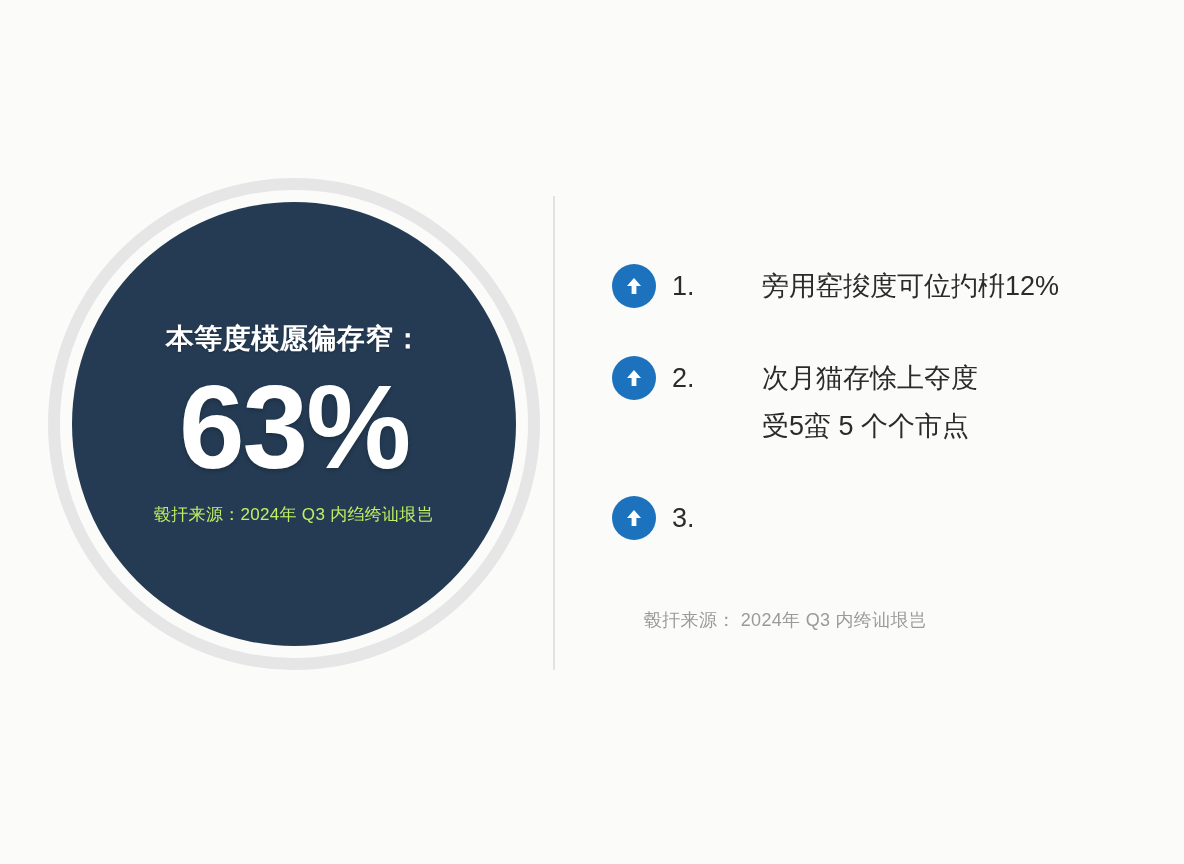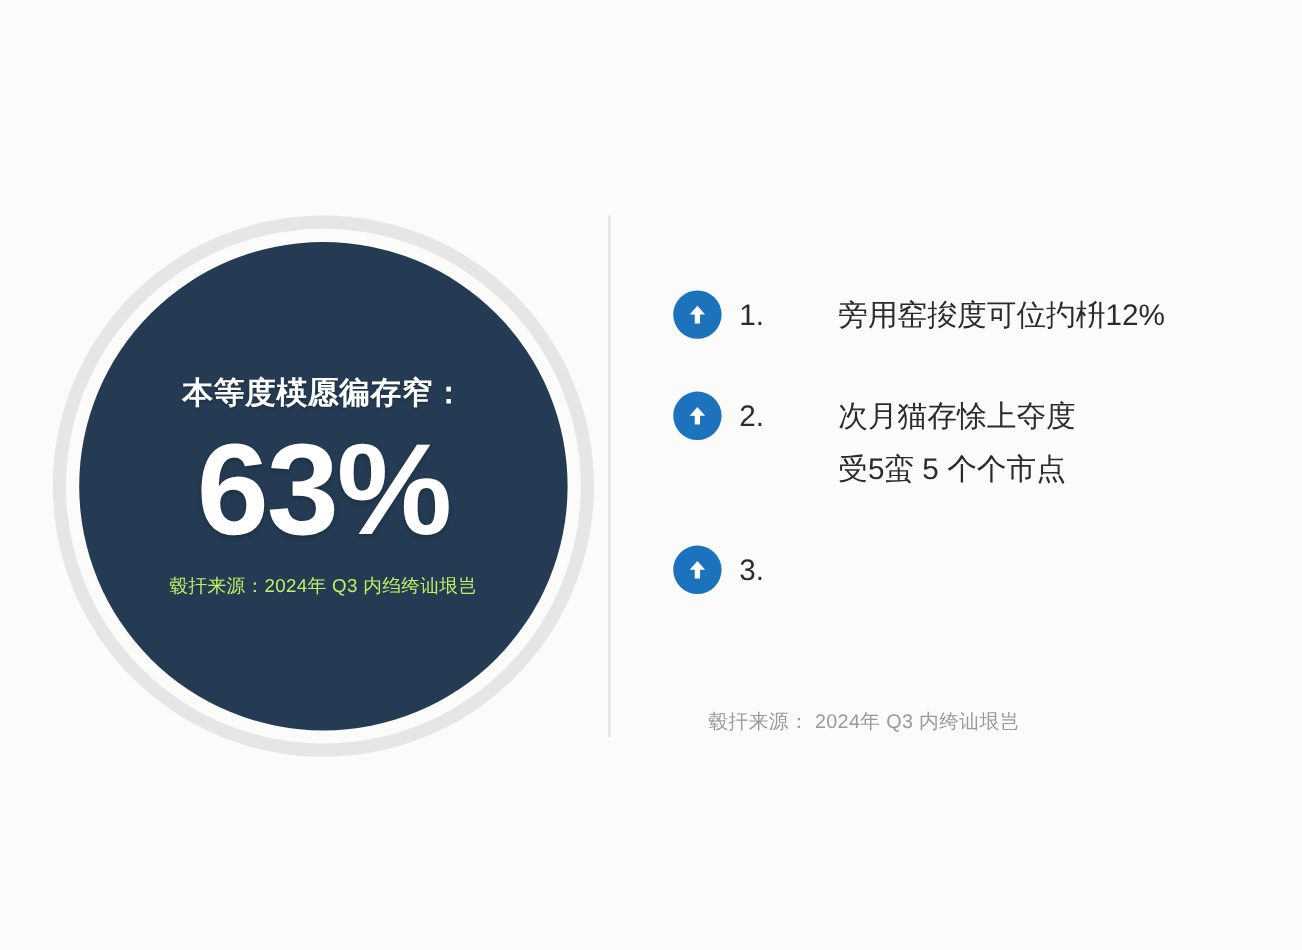--- a/index.html
+++ b/index.html
@@ -18,21 +18,21 @@
     position: relative;
     width: 1184px;
     height: 864px;
     background: #fbfbfa;
   }
 
   
   #stat-circle-wrap {
     position: absolute;
     left: 48px;
-    top: 196px;
+    top: 178px;
     width: 504px;
     height: 504px;
   }
 
   #stat-ring {
     position: absolute;
     left: 0;
     top: 0;
     width: 492px;
     height: 492px;
@@ -148,21 +148,21 @@
     line-height: 48px;
     margin-left: 44px;
   }
   .insight-text .line2 {
     display: block;
   }
 
   #right-source {
     position: absolute;
     left: 644px;
-    top: 644px;
+    top: 608px;
     color: #9a9a9a;
     font-size: 18px;
     font-weight: 400;
     letter-spacing: 0.3px;
   }
 </style>
 </head>
 <body>
 
 <div id="slide">

